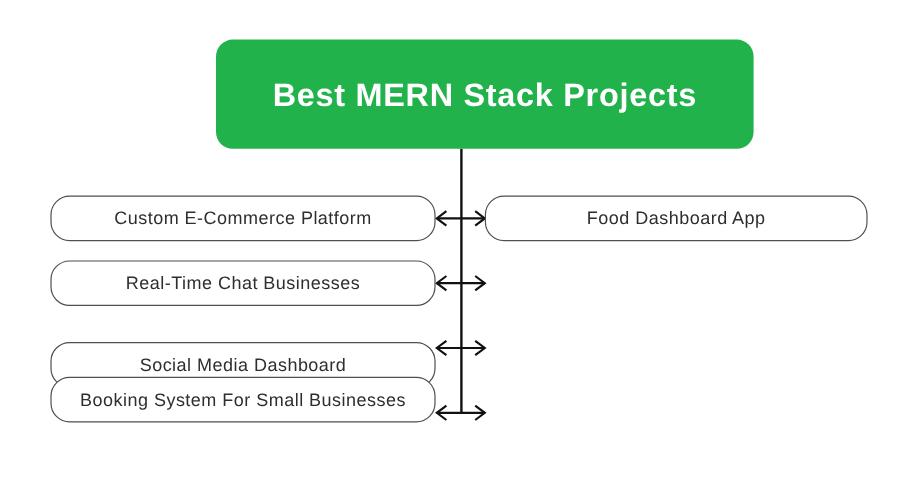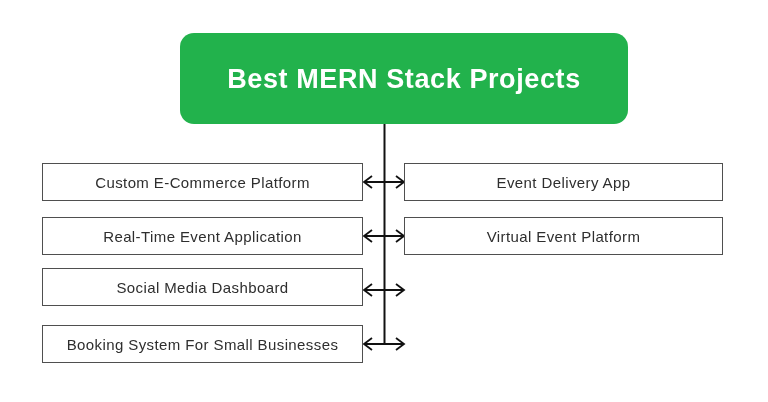--- a/index.html
+++ b/index.html
@@ -39,36 +39,36 @@
     letter-spacing: 0.6px;
     line-height: 34px;
     text-align: center;
     margin-left: 20px;
   }
   .node {
     position: absolute;
     height: 38px;
     background: #ffffff;
     border: 1.4px solid var(--box-border, #4f4f4f);
-    border-radius: 0;
+    border-radius: 16px;
     box-sizing: border-box;
     display: flex;
     align-items: center;
     justify-content: center;
     font-size: 15px;
     color: var(--box-text, #2e2e2e);
     letter-spacing: 0.4px;
     white-space: nowrap;
   }
   .node.left  { left: 42px;  width: 321px; }
   .node.right { left: 404px; width: 319px; }
   .row-0 { top: 163px; }
   .row-1 { top: 217px; }
-  .row-2 { top: 268px; }
-  .row-3 { top: 325px; }
+  .row-2 { top: 285px; }
+  .row-3 { top: 314px; }
   svg line, svg polyline {
     stroke: var(--connector, #111111);
     fill: none;
   }
 </style>
 </head>
 <body>
 
 <div class="stage">
 
@@ -101,22 +101,21 @@
       <polyline points="372,338 364,344 372,350" stroke-width="1.8"></polyline>
       <polyline points="396,338 404,344 396,350" stroke-width="1.8"></polyline>
     </g>
   </svg>
 
   <div class="header">
     <span>Best MERN Stack Projects</span>
   </div>
 
   <div class="node left row-0">Custom E-Commerce Platform</div>
-  <div class="node right row-0">Event Delivery App</div>
+  <div class="node right row-0">Food Dashboard App</div>
 
-  <div class="node left row-1">Real-Time Event Application</div>
-  <div class="node right row-1">Virtual Event Platform</div>
+  <div class="node left row-1">Real-Time Chat Businesses</div>
 
   <div class="node left row-2">Social Media Dashboard</div>
 
   <div class="node left row-3">Booking System For Small Businesses</div>
 
 </div>
 
 </body></html>

